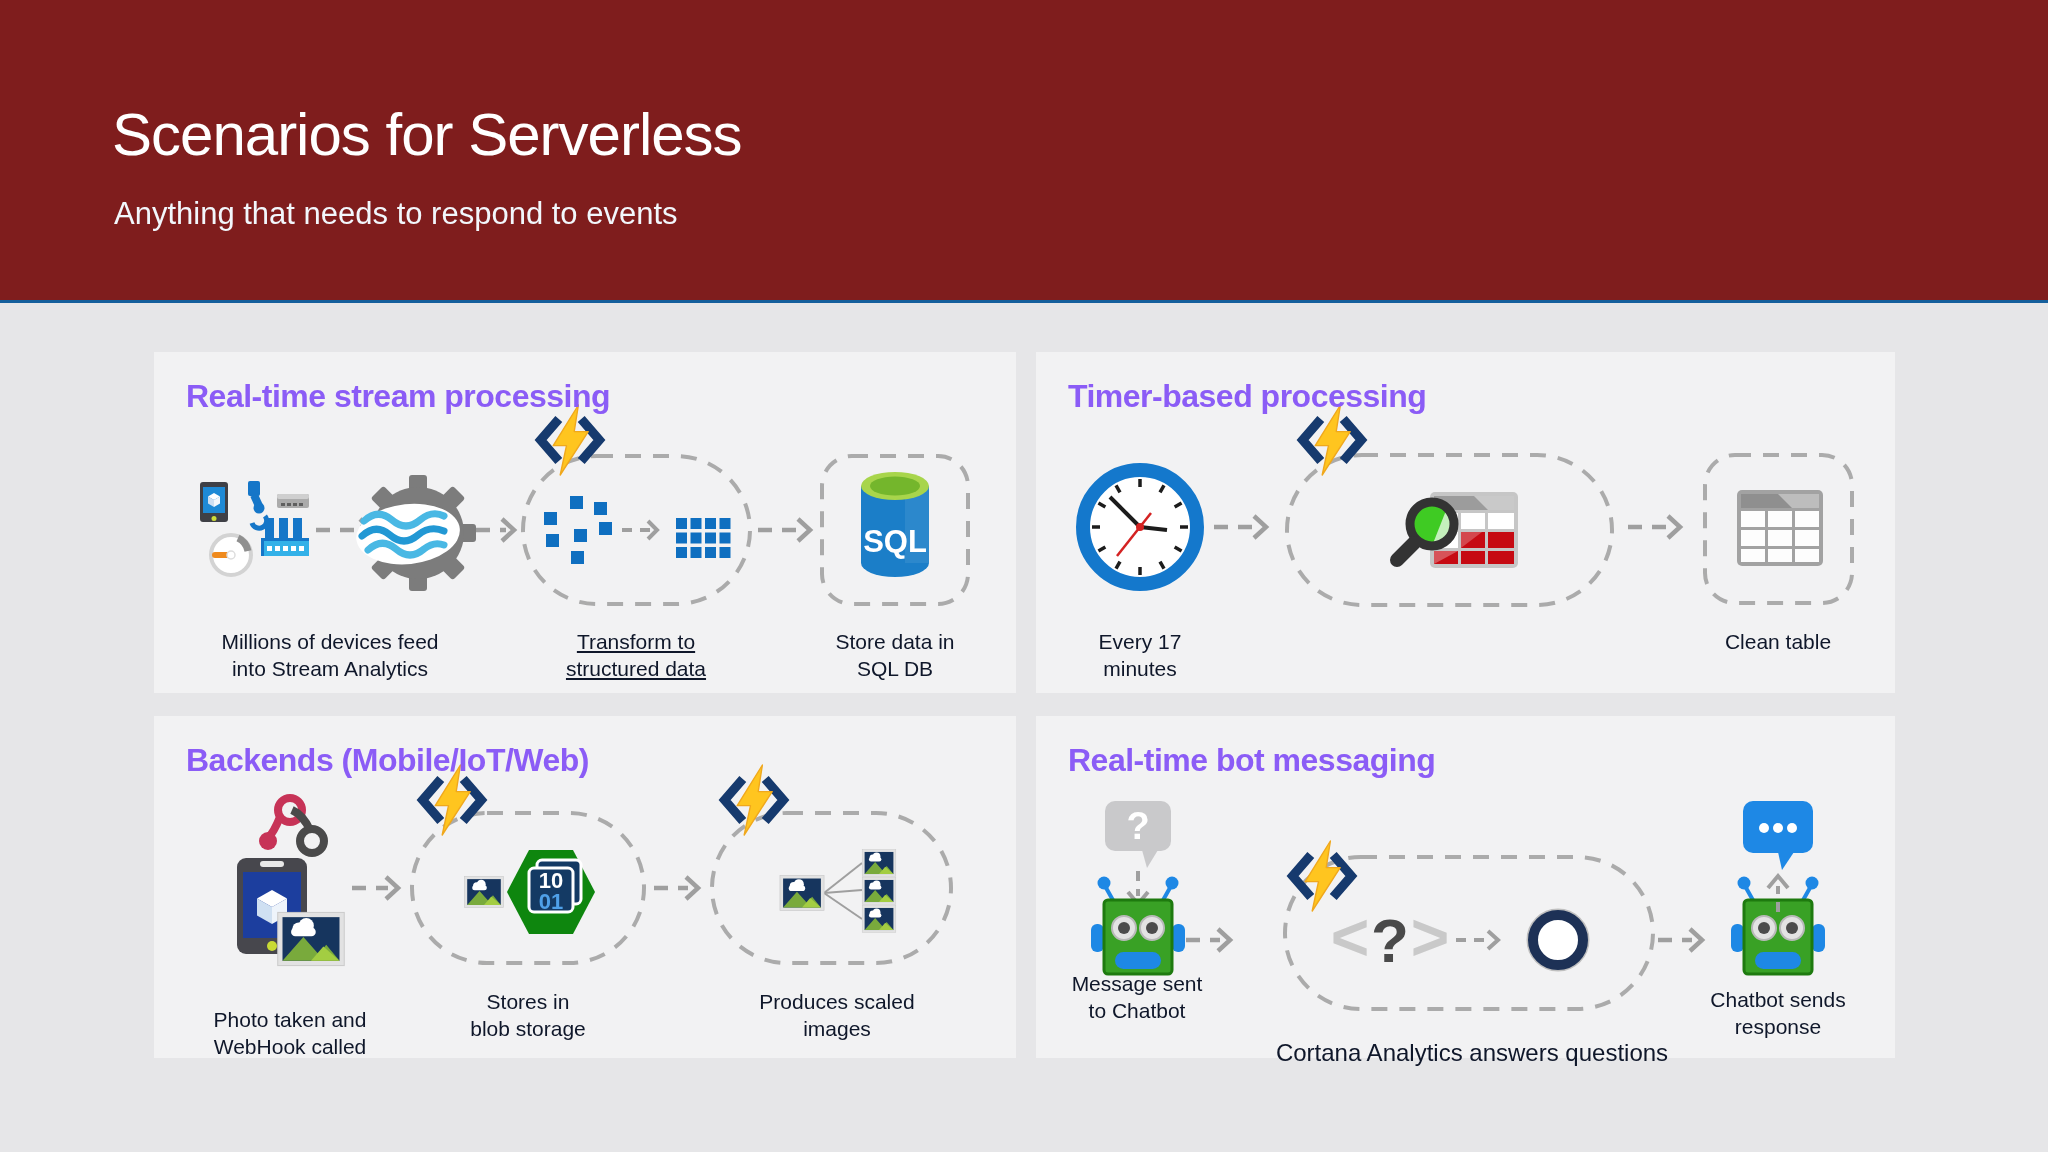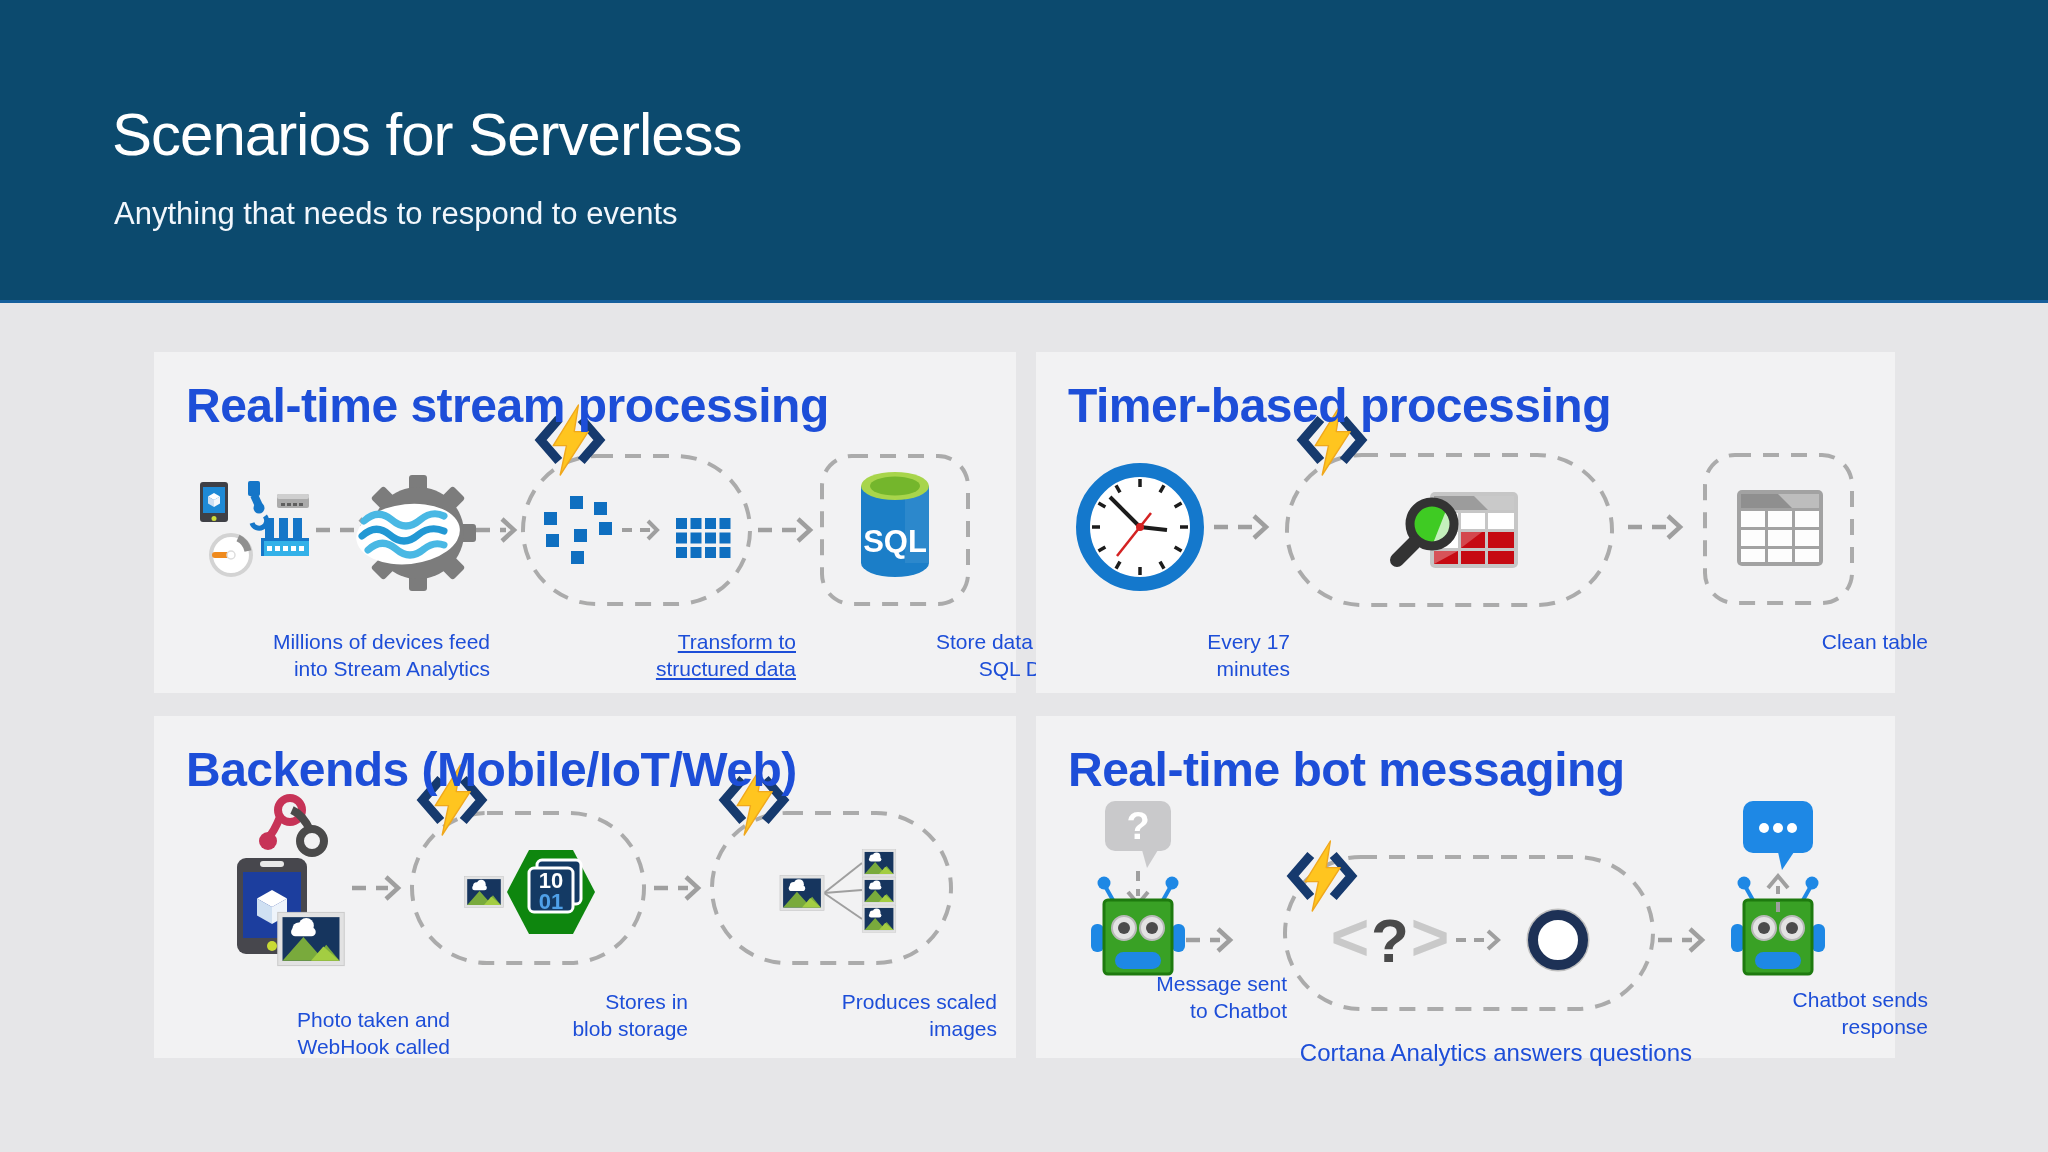--- a/index.html
+++ b/index.html
@@ -1,32 +1,32 @@
 <!DOCTYPE html>
 <html><head>
 <meta charset="utf-8">
 <style>
   html,body{margin:0;padding:0;background:#e6e6e8;}
   .slide{position:relative;width:2048px;height:1152px;background:#e6e6e8;
          font-family:"Liberation Sans",sans-serif;overflow:hidden;}
   .banner{position:absolute;left:0;top:0;width:2048px;height:300px;
-          background:#0c4a6e;border-bottom:3px solid #155f9c;}
+          background:#7f1d1d;border-bottom:3px solid #155f9c;}
   .page-title{position:absolute;left:112px;top:100px;color:#ffffff;
           font-size:60px;letter-spacing:-1px;font-weight:300;white-space:nowrap;}
   .page-subtitle{position:absolute;left:114px;top:196px;color:#f2f7fc;
           font-size:31px;font-weight:300;white-space:nowrap;}
   .panel{position:absolute;background:#f2f2f3;}
   .p1{left:154px;top:352px;width:862px;height:341px;}
   .p2{left:1036px;top:352px;width:859px;height:341px;}
   .p3{left:154px;top:716px;width:862px;height:342px;}
   .p4{left:1036px;top:716px;width:859px;height:342px;}
-  .panel-title{position:absolute;left:32px;top:26px;color:#1d4ed8;
-          font-size:48px;font-weight:bold;letter-spacing:-0.5px;white-space:nowrap;}
-  .cap{position:absolute;text-align:right;font-size:21px;line-height:27px;
-          color:#1d4ed8;white-space:pre-line;}
+  .panel-title{position:absolute;left:32px;top:26px;color:#8b5cf6;
+          font-size:32px;font-weight:bold;letter-spacing:-0.5px;white-space:nowrap;}
+  .cap{position:absolute;text-align:center;font-size:21px;line-height:27px;
+          color:#0f172a;white-space:pre-line;}
   .cap-sm{font-size:24px;margin-top:27px;}
   .art{position:absolute;left:0;top:0;width:100%;height:100%;}
   .dash{stroke:#9f9f9f;stroke-width:4.5;stroke-dasharray:14 10;fill:none;}
   .dash-sm{stroke:#9f9f9f;stroke-width:4;stroke-dasharray:10 8;fill:none;}
   .ah{stroke:#9f9f9f;stroke-width:4.5;fill:none;}
   .ah-sm{stroke:#9f9f9f;stroke-width:4;fill:none;}
   .capsule{stroke:#ababab;stroke-width:4;stroke-dasharray:16 12;fill:none;}
   svg text{font-family:"Liberation Sans",sans-serif;}
 </style>
 </head>

